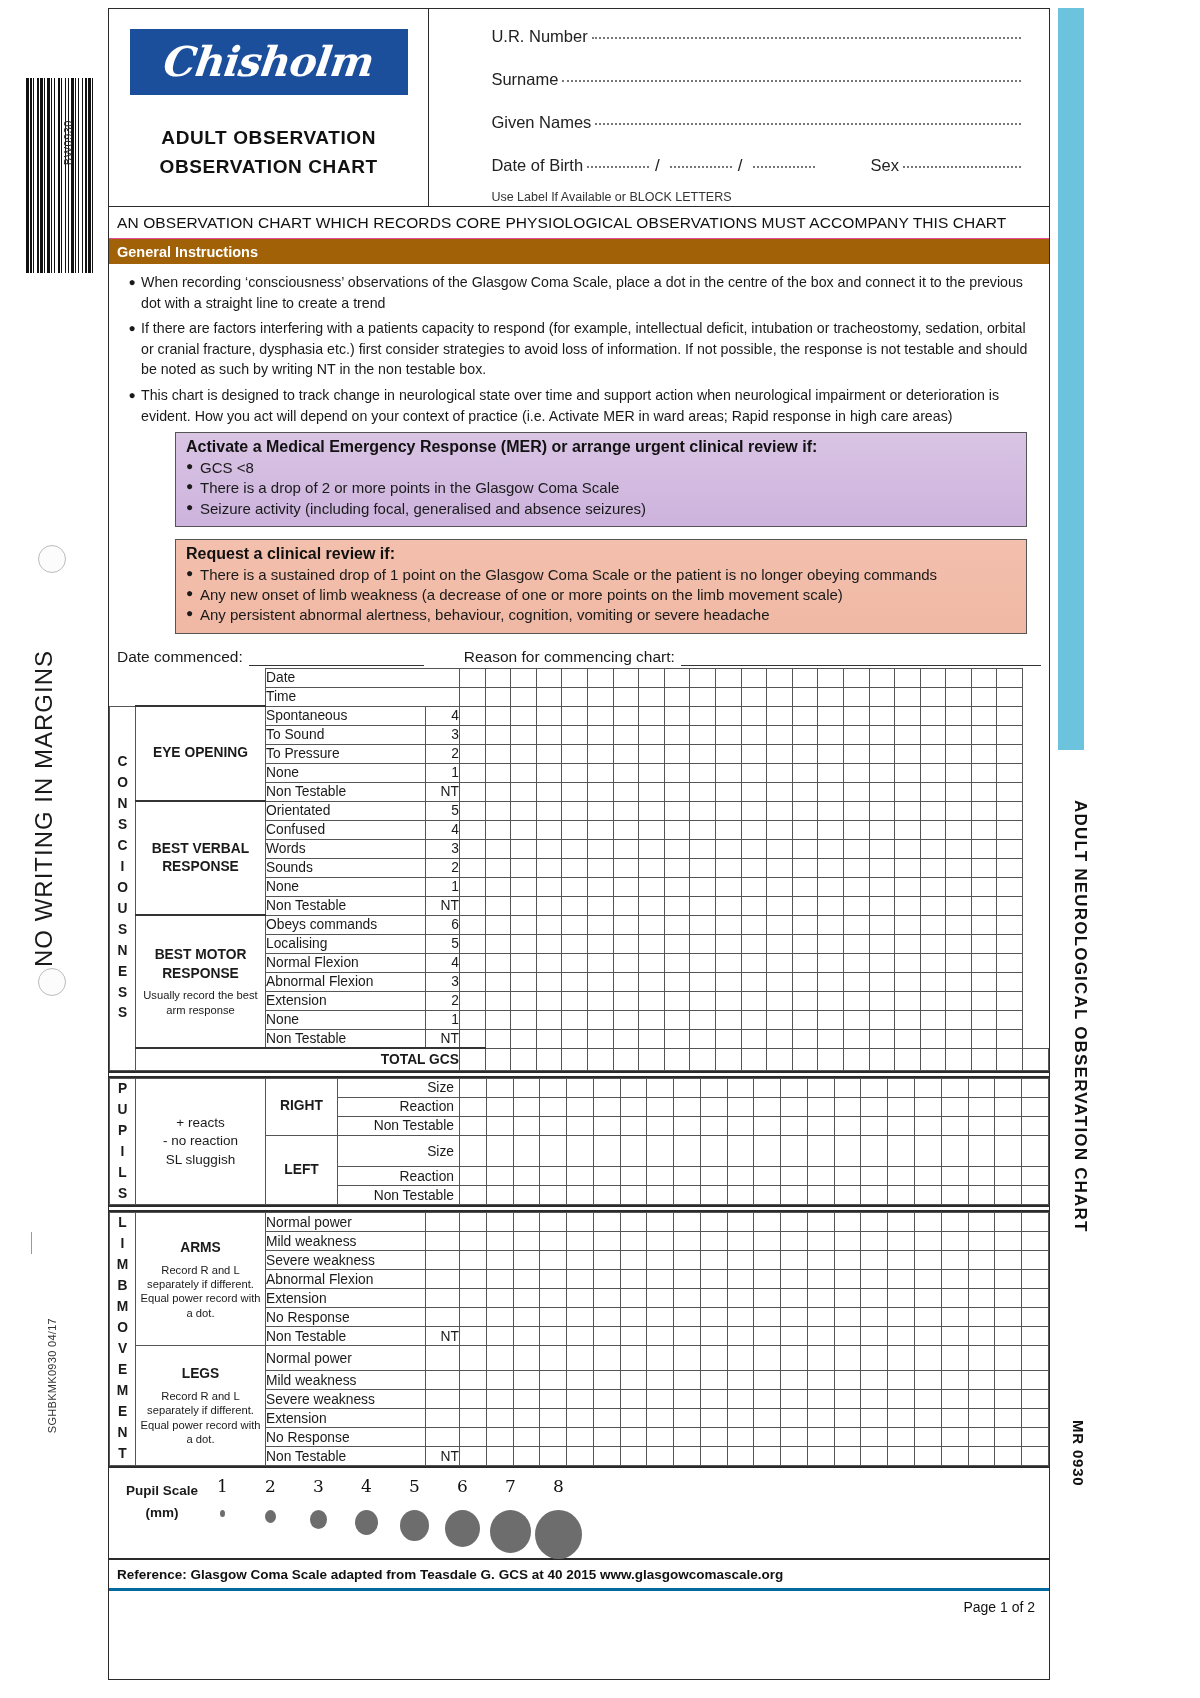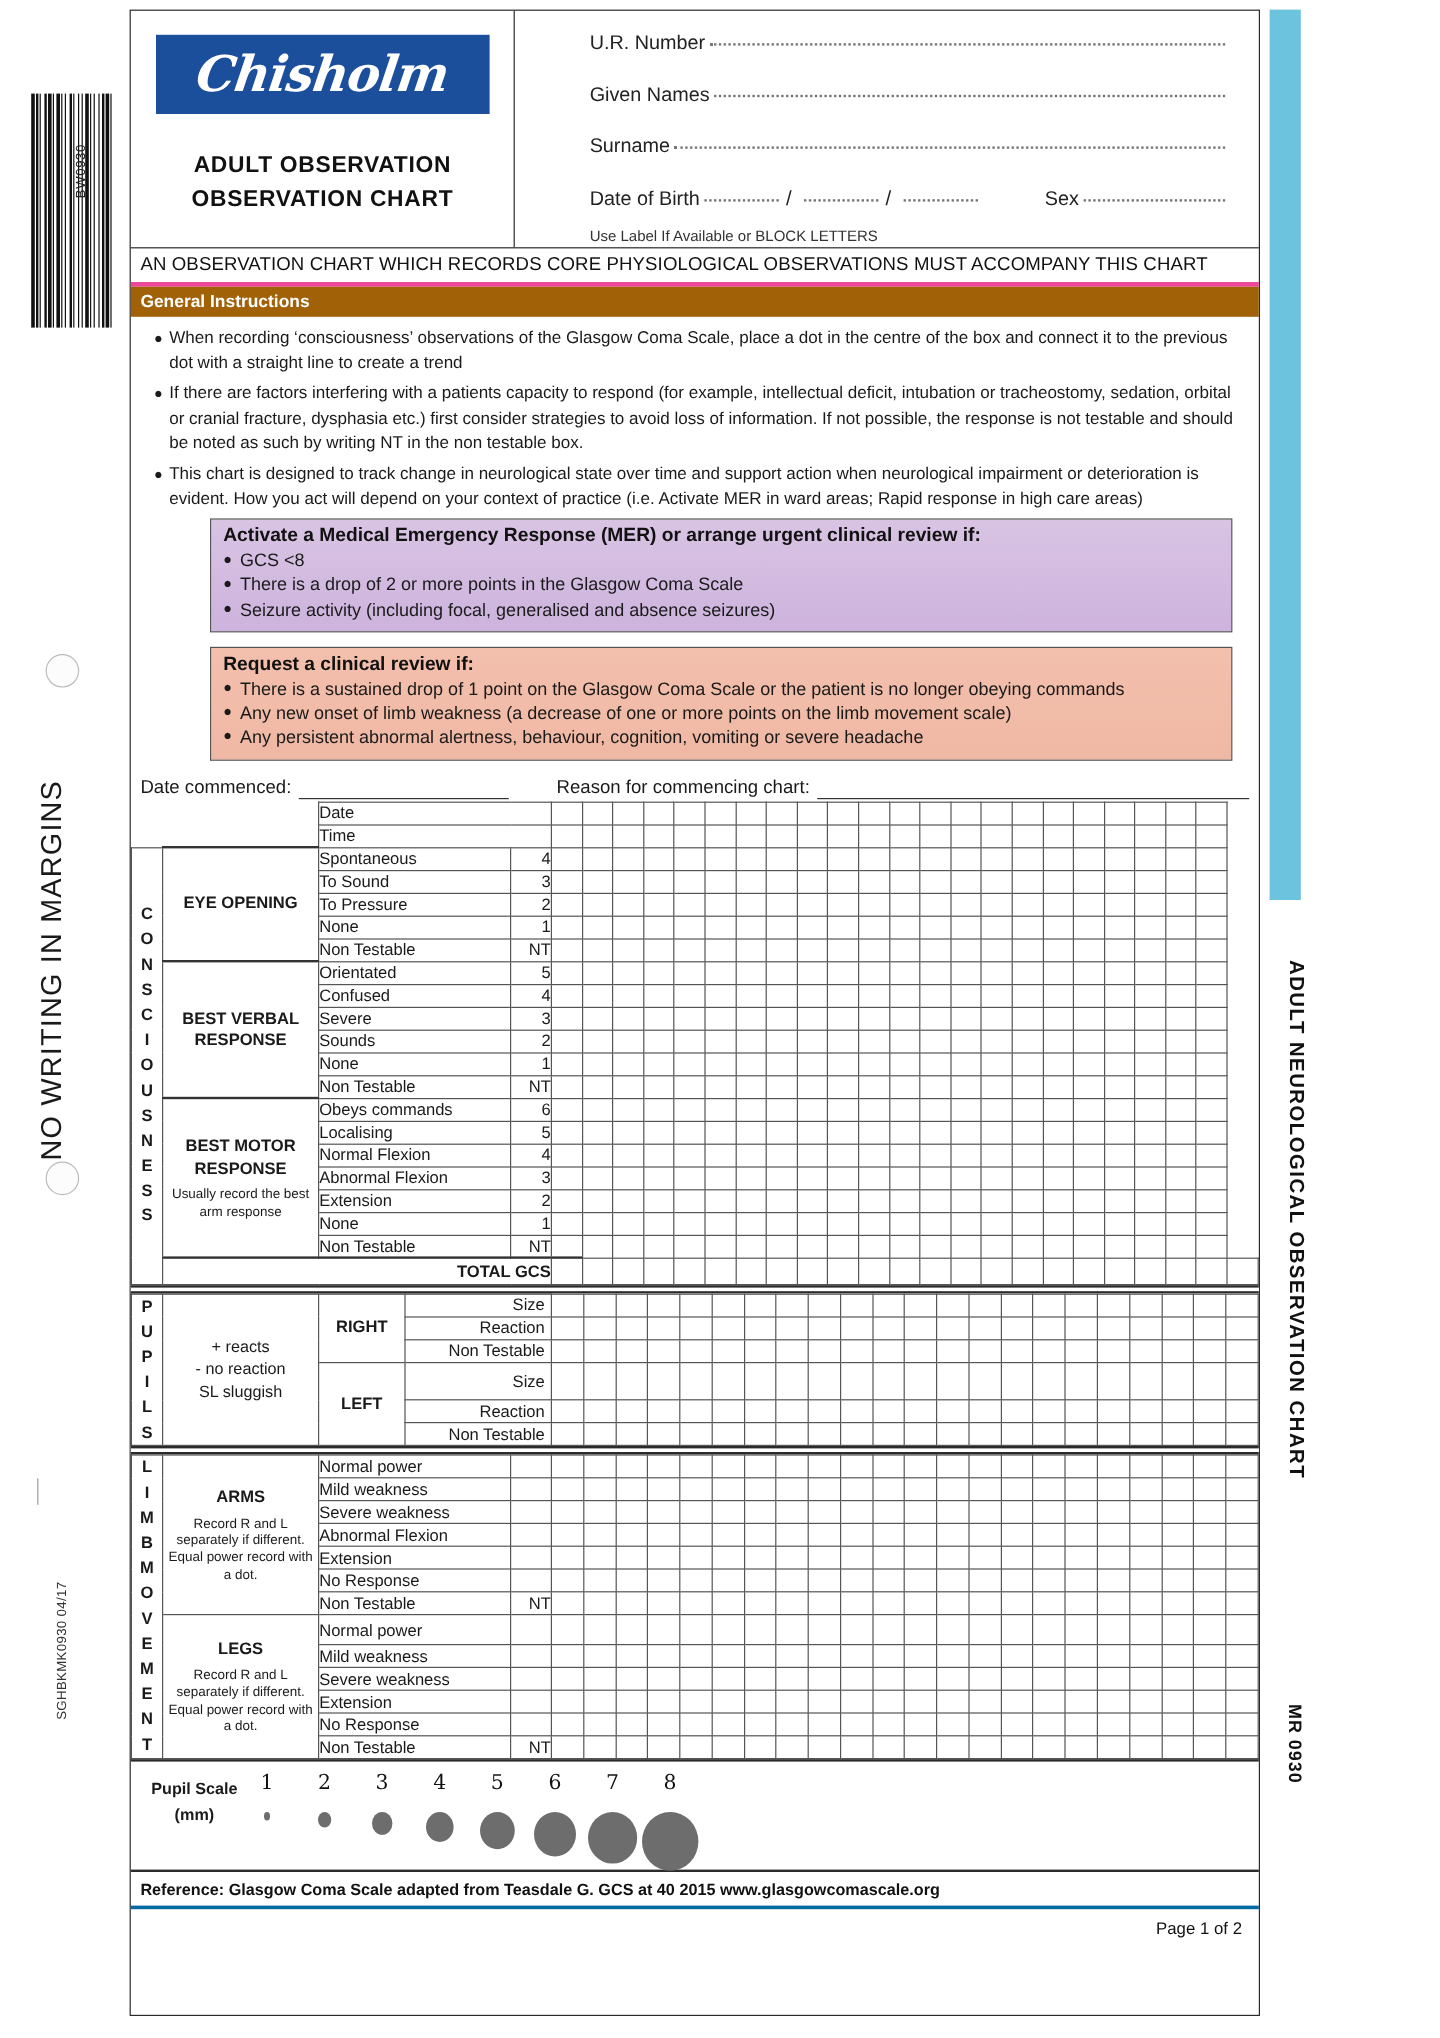--- a/index.html
+++ b/index.html
@@ -97,21 +97,21 @@
   .dotline { flex: 1; border-bottom: 2px dotted #777; margin-left: 4px; position: relative; top: -3px; }
   .dotline.short { flex: none; width: 62px; }
   .dotline.sexline { flex: none; width: 118px; }
   .slash { margin: 0 6px; font-size: 17px; }
   #use-label { text-align: left; font-size: 12.5px; color: #333; margin-top: -10px; }
 
   
   #accompany {
     height: 32px; display: flex; align-items: center;
     padding-left: 8px; font-size: 15.5px; letter-spacing: .1px;
-    border-bottom: 4px solid #ec4899; color: #111;
+    border-bottom: 1px solid #ec4899; color: #111;
   }
 
   
   #gi-header {
     background: #a16207; color: #fff;
     height: 25px; display: flex; align-items: center;
     padding-left: 8px; font-size: 14.5px; font-weight: bold;
   }
   #gi-body { padding: 8px 14px 4px 14px; }
   .gi-item { display: flex; font-size: 14.2px; line-height: 1.45; margin-bottom: 5px; color: #1a1a1a; }
@@ -232,25 +232,25 @@
         <div>OBSERVATION CHART</div>
       </div>
     </div>
 
     <div id="header-right">
       <div class="pt-row">
         <span class="pt-label">U.R. Number</span>
         <span class="dotline"></span>
       </div>
       <div class="pt-row">
-        <span class="pt-label">Given Names</span>
+        <span class="pt-label">Surname</span>
         <span class="dotline"></span>
       </div>
       <div class="pt-row">
-        <span class="pt-label">Surname</span>
+        <span class="pt-label">Given Names</span>
         <span class="dotline"></span>
       </div>
       <div class="pt-row">
         <span class="pt-label">Date of Birth</span>
         <span class="dotline short"></span>
         <span class="slash">/</span>
         <span class="dotline short"></span>
         <span class="slash">/</span>
         <span class="dotline short"></span>
         <span class="pt-label" style="margin-left:56px;">Sex</span>
@@ -593,21 +593,21 @@
             <td class="cell"></td>
             <td class="cell"></td>
             <td class="cell"></td>
             <td class="cell"></td>
             <td class="cell"></td>
             <td class="cell"></td>
             <td class="cell"></td>
             <td class="cell"></td>
           </tr>
           <tr>
-            <td class="lbl">Severe</td>
+            <td class="lbl">Words</td>
             <td class="score">3</td>
             <td class="cell"></td>
             <td class="cell"></td>
             <td class="cell"></td>
             <td class="cell"></td>
             <td class="cell"></td>
             <td class="cell"></td>
             <td class="cell"></td>
             <td class="cell"></td>
             <td class="cell"></td>

